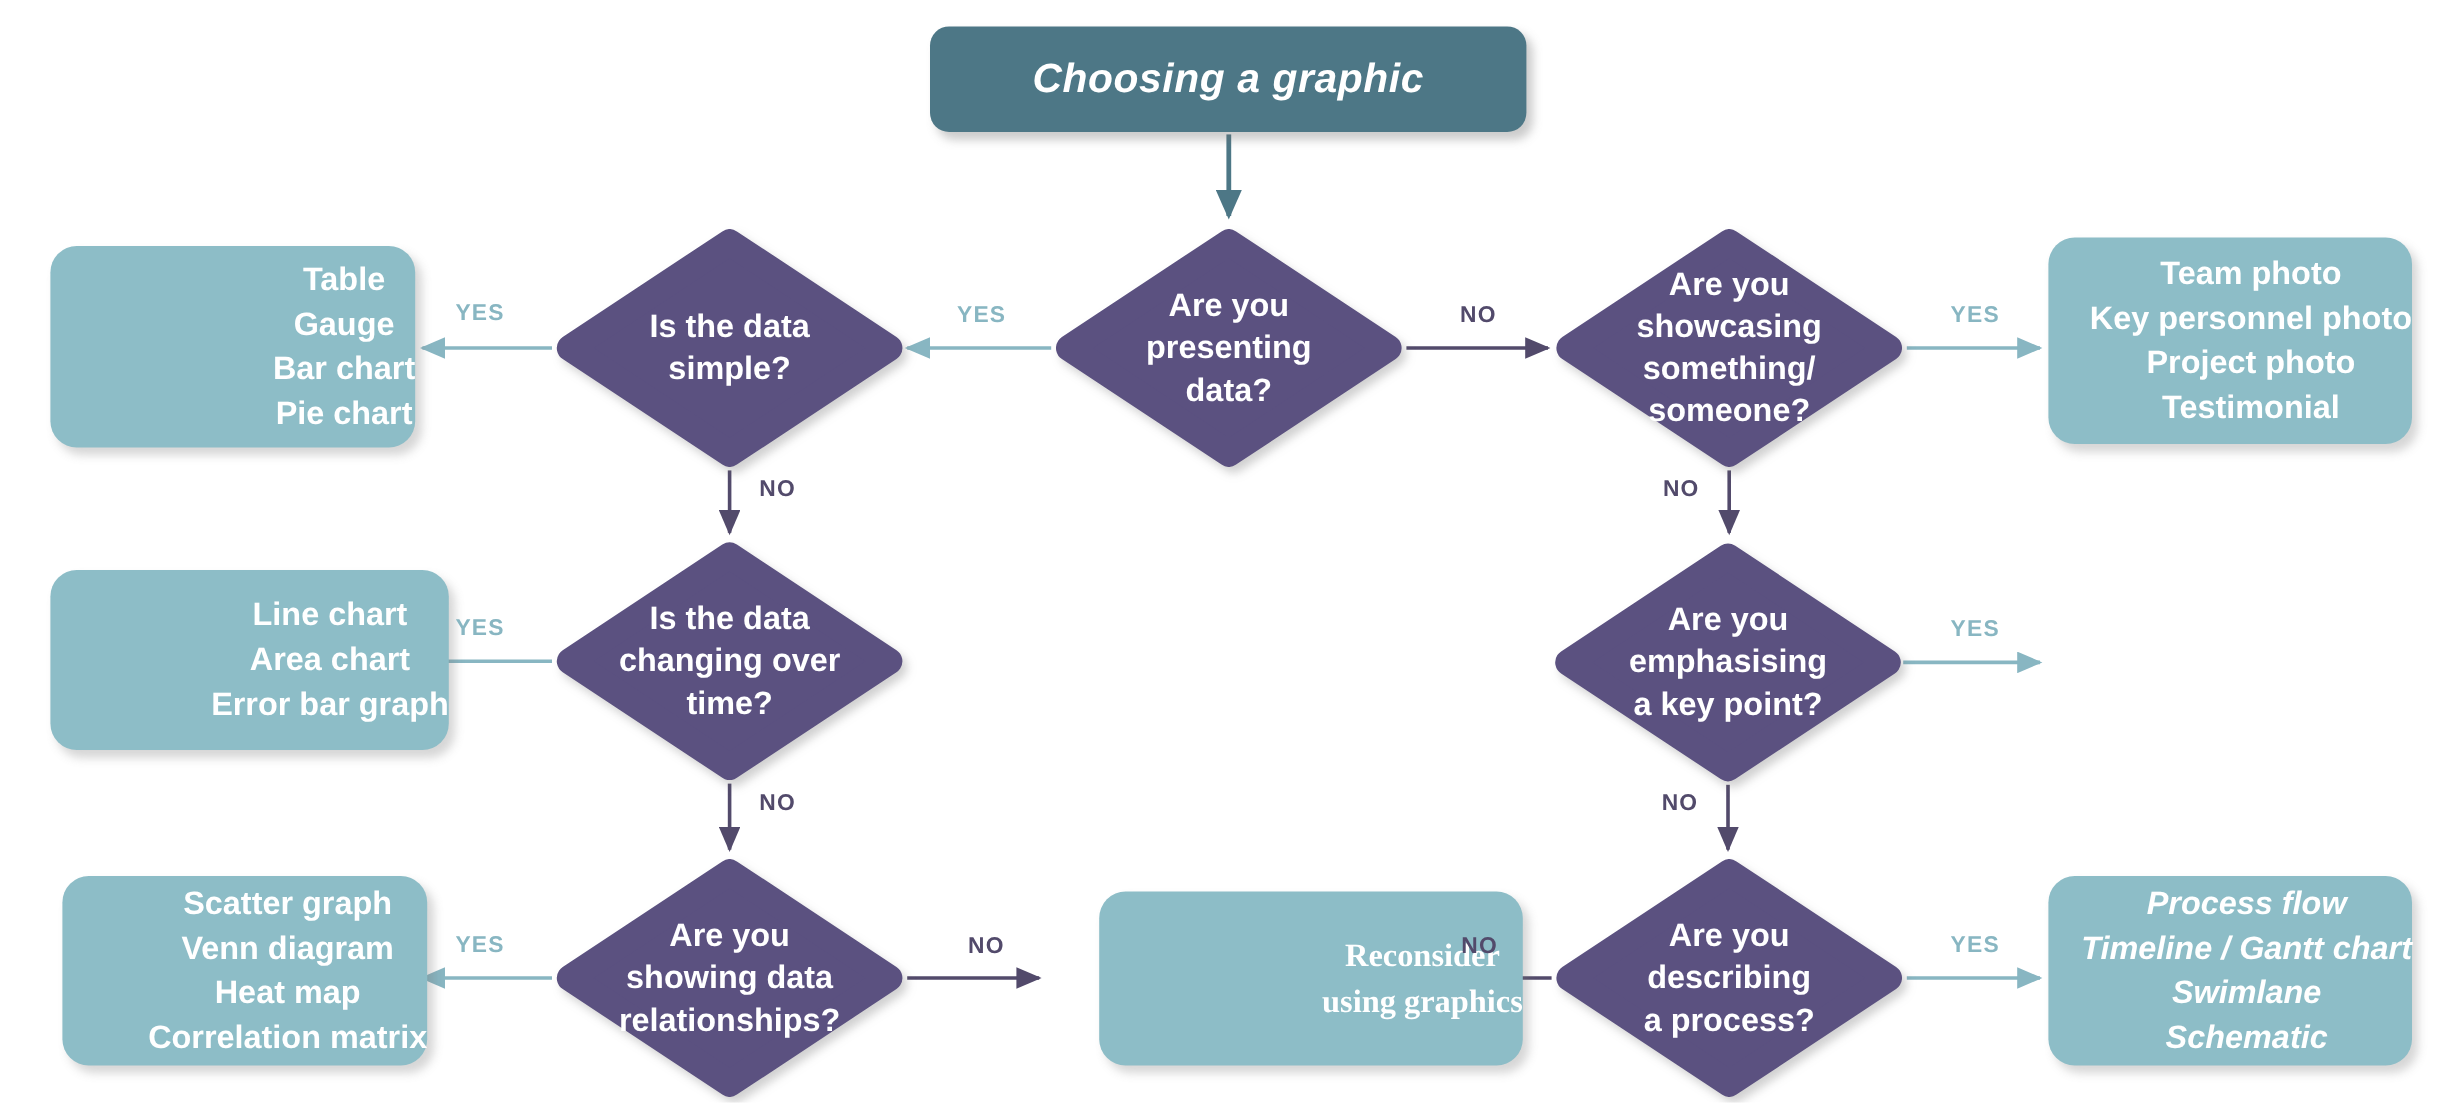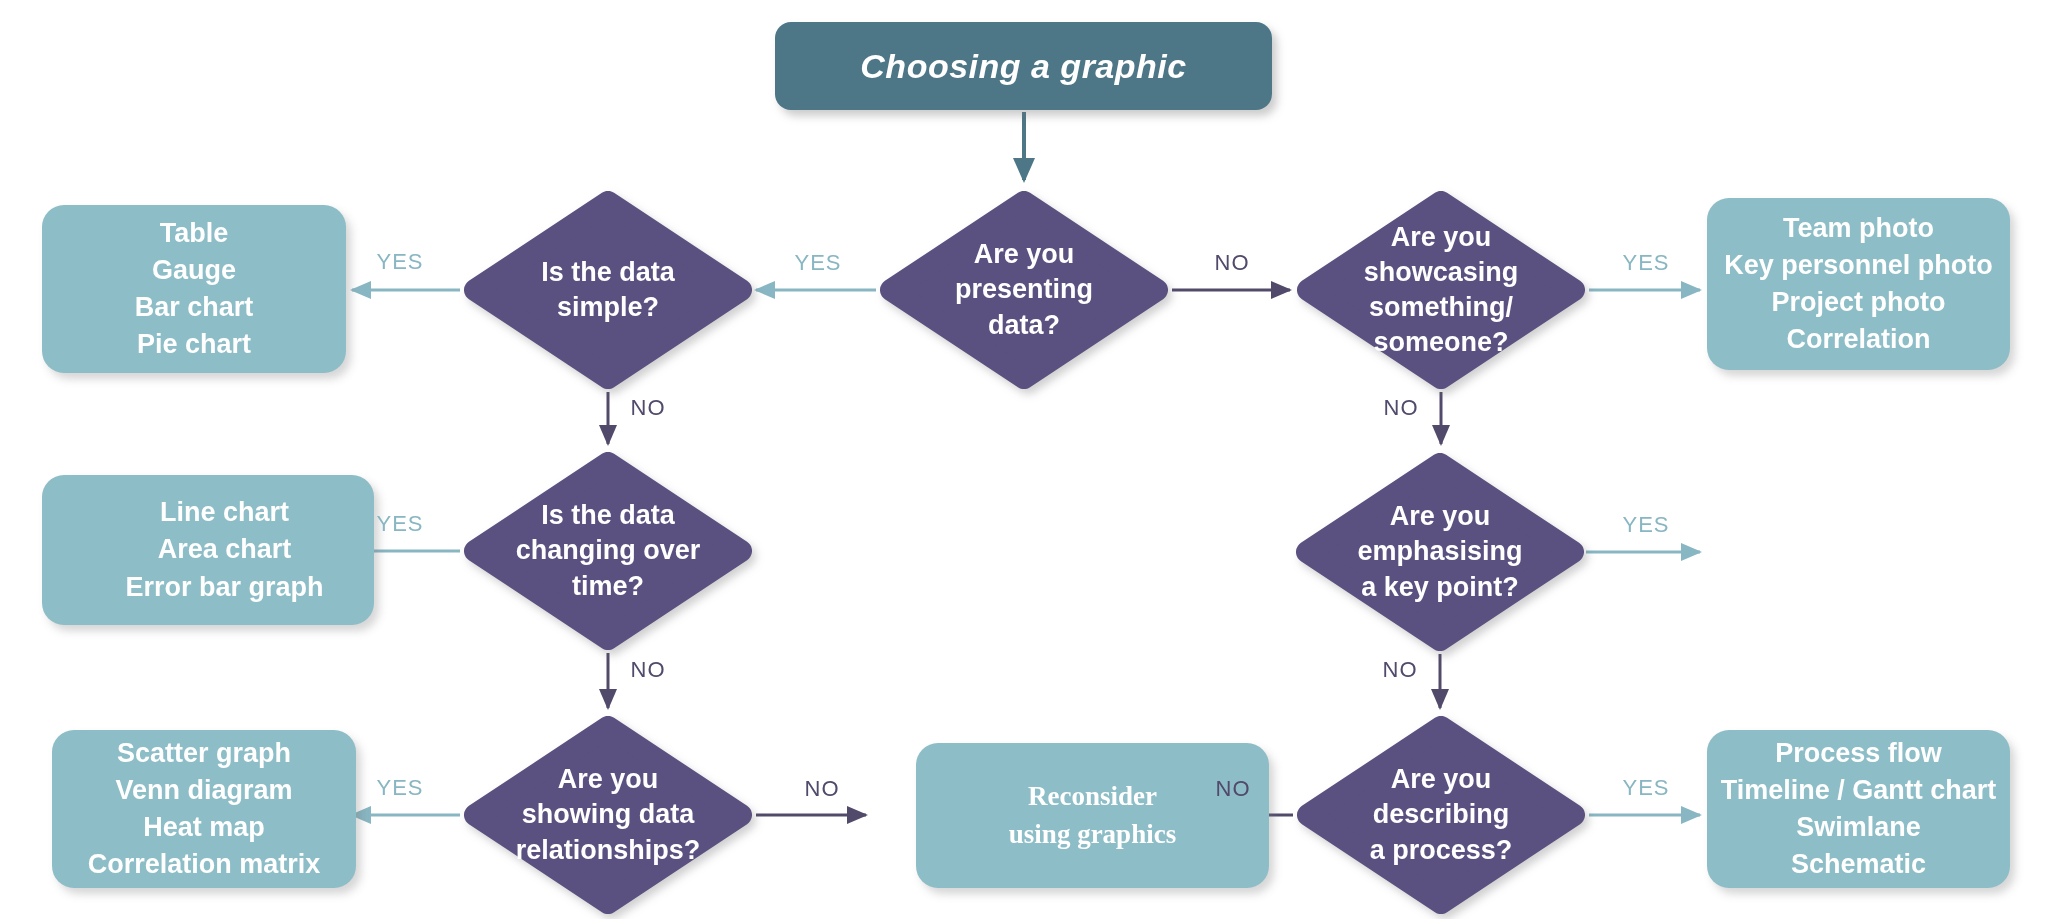--- a/index.html
+++ b/index.html
@@ -22,30 +22,31 @@
   .title-node{
     background:var(--title-bg,#4d7786);border-radius:16px;
     box-shadow:5px 6px 8px rgba(110,110,110,0.35);
     font-style:italic;
   }
   .title-node .txt{font-size:34px;letter-spacing:0.5px;}
 
   .result{
     background:var(--result-bg,#8dbdc7);border-radius:22px;
     box-shadow:5px 6px 8px rgba(120,120,120,0.30);
+    justify-content:flex-end;
   }
   .result .txt{font-size:27px;line-height:1.38;}
 
   .decision{width:290px;height:200px;}
   .decision svg.shape{position:absolute;left:0;top:0;filter:drop-shadow(4px 5px 4px rgba(100,100,100,0.30));}
   .decision .txt{position:relative;font-size:27px;line-height:1.3;}
 
   .edge-label{
     position:absolute;transform:translate(-50%,-50%);
-    font-weight:normal;font-size:22px;letter-spacing:1px;
+    font-weight:bold;font-size:19px;letter-spacing:1px;
   }
   .lbl-yes{color:var(--yes,#88b6c2);}
   .lbl-no{color:var(--no,#524a6b);text-align:right;}
 </style>
 </head>
 <body>
 
 <div class="canvas">
 
   <svg class="edges" viewBox="0 0 2048 919">
@@ -148,21 +149,21 @@
     <span class="txt">Table
 Gauge
 Bar chart
 Pie chart</span>
   </div>
 
   <div class="node result" style="left:1707px;top:198px;width:303px;height:172px;">
     <span class="txt">Team photo
 Key personnel photo
 Project photo
-Correlation</span>
+Testimonial</span>
   </div>
 
   <div class="node result" style="left:42px;top:475px;width:332px;height:150px;padding-left:33px;">
     <span class="txt">Line chart
 Area chart
 Error bar graph</span>
   </div>
 
 
   <div class="node result" style="left:52px;top:730px;width:304px;height:158px;">
@@ -170,21 +171,21 @@
 Venn diagram
 Heat map
 Correlation matrix</span>
   </div>
 
   <div class="node result" style="left:916px;top:743px;width:353px;height:145px;font-family:Liberation Serif, serif;">
     <span class="txt">Reconsider
 using graphics</span>
   </div>
 
-  <div class="node result" style="left:1707px;top:730px;width:303px;height:158px;">
+  <div class="node result" style="left:1707px;top:730px;width:303px;height:158px;font-style:italic;">
     <span class="txt">Process flow
 Timeline / Gantt chart
 Swimlane
 Schematic</span>
   </div>
 
   <div class="edge-label lbl-yes" style="left:400px;top:262px;">YES</div>
   <div class="edge-label lbl-yes" style="left:818px;top:263px;">YES</div>
   <div class="edge-label lbl-no" style="left:1232px;top:263px;">NO</div>
   <div class="edge-label lbl-yes" style="left:1646px;top:263px;">YES</div>

